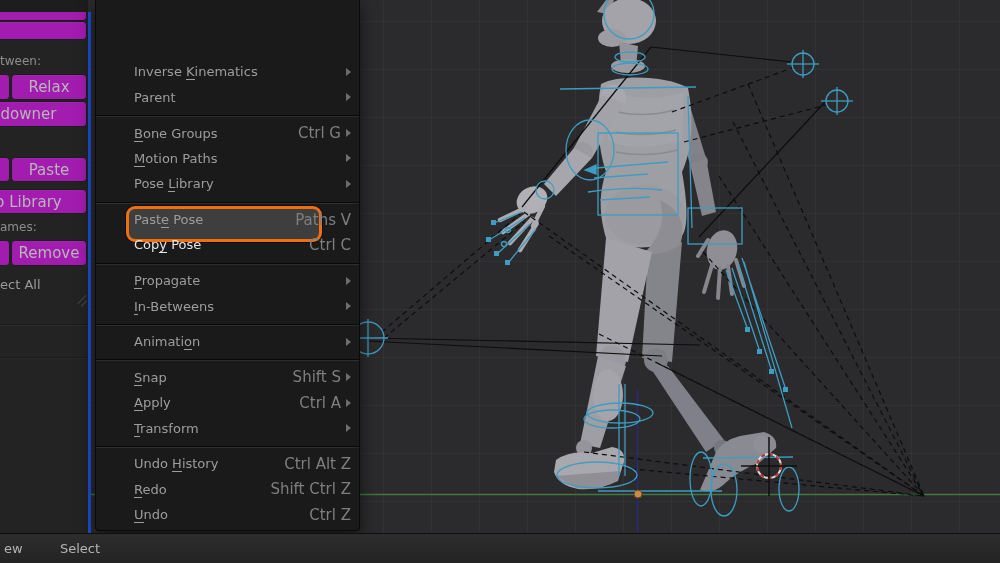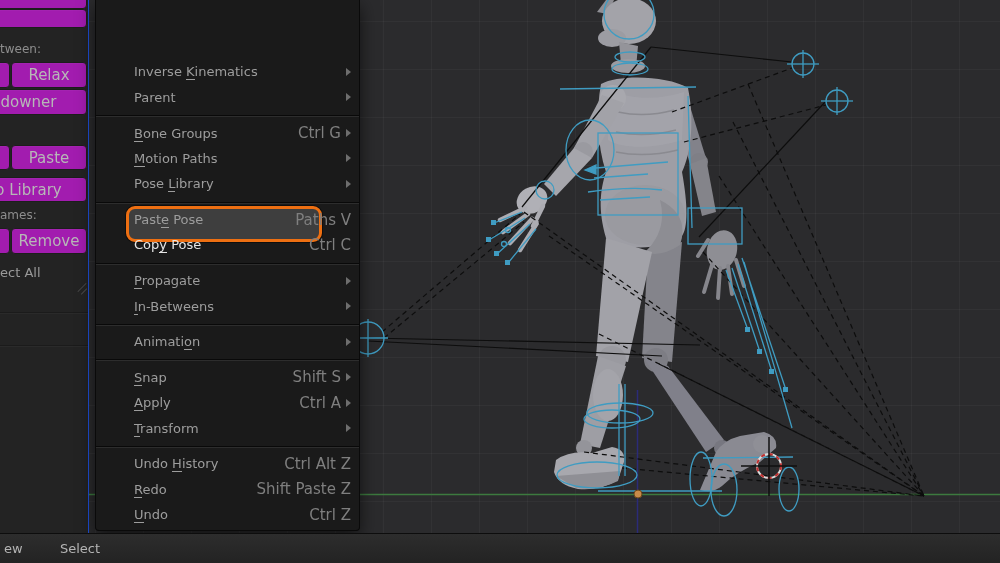--- a/index.html
+++ b/index.html
@@ -5,22 +5,22 @@
   html,body{margin:0;padding:0;background:#111;}
   #stage{position:relative;width:1000px;height:563px;overflow:hidden;
          font-family:"DejaVu Sans","Liberation Sans",sans-serif;background:#1d1d1d;}
   
   #viewport{position:absolute;left:88px;top:0;width:912px;height:533px;background:#2b2b2d;
     background-image:linear-gradient(to right, rgba(255,255,255,.035) 1px, transparent 1px),
                      linear-gradient(to bottom, rgba(255,255,255,.035) 1px, transparent 1px);
     background-size:48px 48px;background-position:7px 21px;}
   #viewport svg{position:absolute;left:0;top:0;}
   
-  #toolshelf{position:absolute;left:0;top:0;width:88px;height:533px;background:#232323;
-             border-right:1px solid #1d4ed8;overflow:hidden;}
+  #toolshelf{position:absolute;left:0;top:12px;width:88px;height:533px;background:#232323;
+             border-right:3px solid #1d4ed8;overflow:hidden;}
   .tbtn{position:absolute;background:#a21caf;border:1px solid #1d1d1d;border-radius:4px;
         color:#b7b7b7;font-size:15px;display:flex;align-items:center;justify-content:center;
         box-shadow:inset 0 1px rgba(255,255,255,.03);}
   .tlabel{position:absolute;color:#8e8e8e;font-size:12px;}
   .tsep{position:absolute;left:0;width:88px;height:0;border-top:1px solid #1b1b1b;border-bottom:1px solid #2a2a2a;}
   .corner{position:absolute;width:14px;height:14px;}
   .corner span{position:absolute;display:block;height:1px;width:12px;background:#4a4a4a;transform:rotate(-45deg);}
   
   #menu{position:absolute;left:95px;top:0;width:265px;height:531px;background:#1a1a1a;
         border:1px solid #0a0a0a;border-top:none;border-radius:0 0 4px 4px;
@@ -344,21 +344,21 @@
           <div class="mi">
             <span class="mlabel">Undo <span class="accel">H</span>istory</span>
             <span class="spacer"></span>
             <span class="mshort">Ctrl Alt Z</span>
           </div>
         </div>
         <div class="menu-row">
           <div class="mi">
             <span class="mlabel"><span class="accel">R</span>edo</span>
             <span class="spacer"></span>
-            <span class="mshort">Shift Paste Z</span>
+            <span class="mshort">Shift Ctrl Z</span>
           </div>
         </div>
         <div class="menu-row">
           <div class="mi">
             <span class="mlabel"><span class="accel">U</span>ndo</span>
             <span class="spacer"></span>
             <span class="mshort">Ctrl Z</span>
           </div>
         </div>
       </div>

